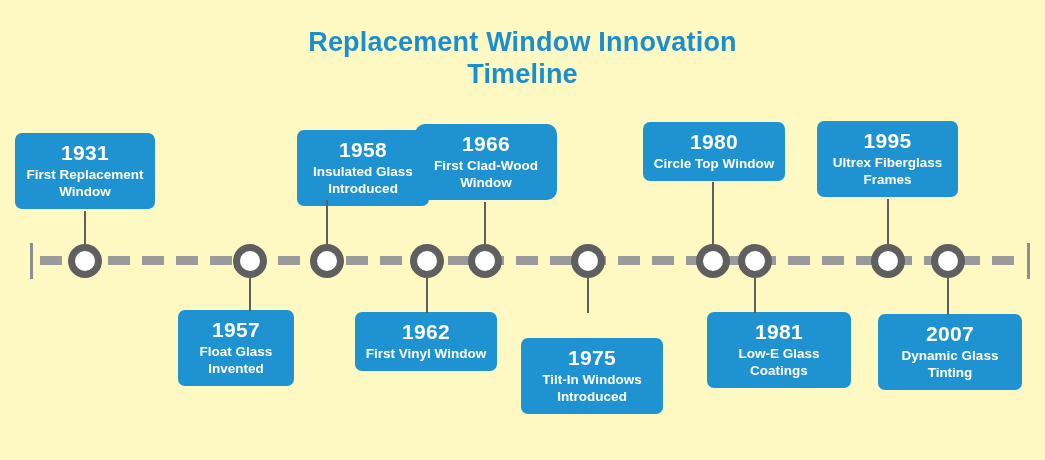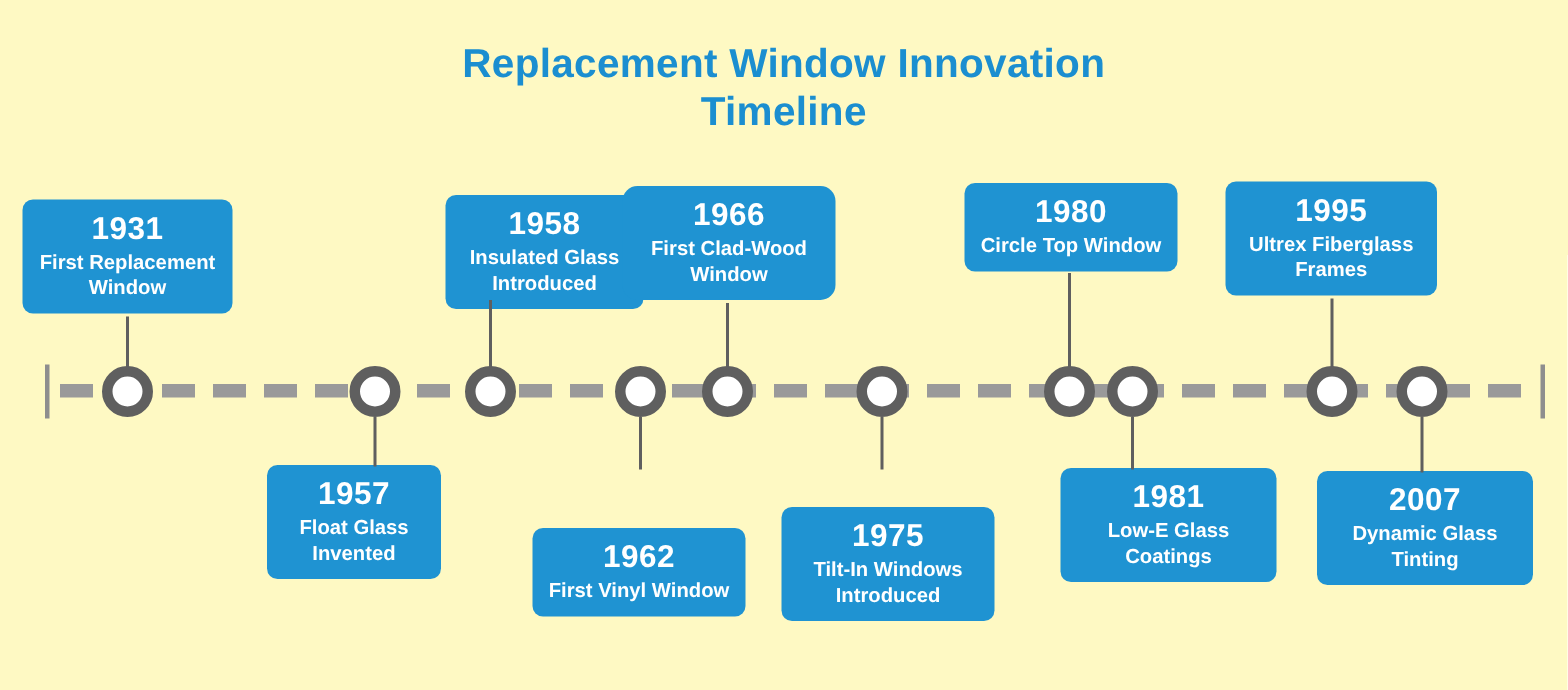--- a/index.html
+++ b/index.html
@@ -124,21 +124,21 @@
   <div class="connector" style="left:250px; top:278px; height:33px;"></div>
   <div class="node" style="left:250px;"></div>
 
   <div class="card" style="left:258px; top:130px; width:132px;margin-left:39px;">
     <span class="year">1958</span>
     <span class="label">Insulated Glass Introduced</span>
   </div>
   <div class="connector" style="left:327px; top:200px; height:46px;"></div>
   <div class="node" style="left:327px;"></div>
 
-  <div class="card" style="left:355px; top:312px; width:142px;margin-top:40px;">
+  <div class="card" style="left:355px; top:312px; width:142px;">
     <span class="year">1962</span>
     <span class="label">First Vinyl Window</span>
   </div>
   <div class="connector" style="left:427px; top:278px; height:35px;"></div>
   <div class="node" style="left:427px;"></div>
 
   <div class="card" style="left:415px; top:124px; width:142px;border-radius:10px;">
     <span class="year">1966</span>
     <span class="label">First Clad-Wood Window</span>
   </div>

